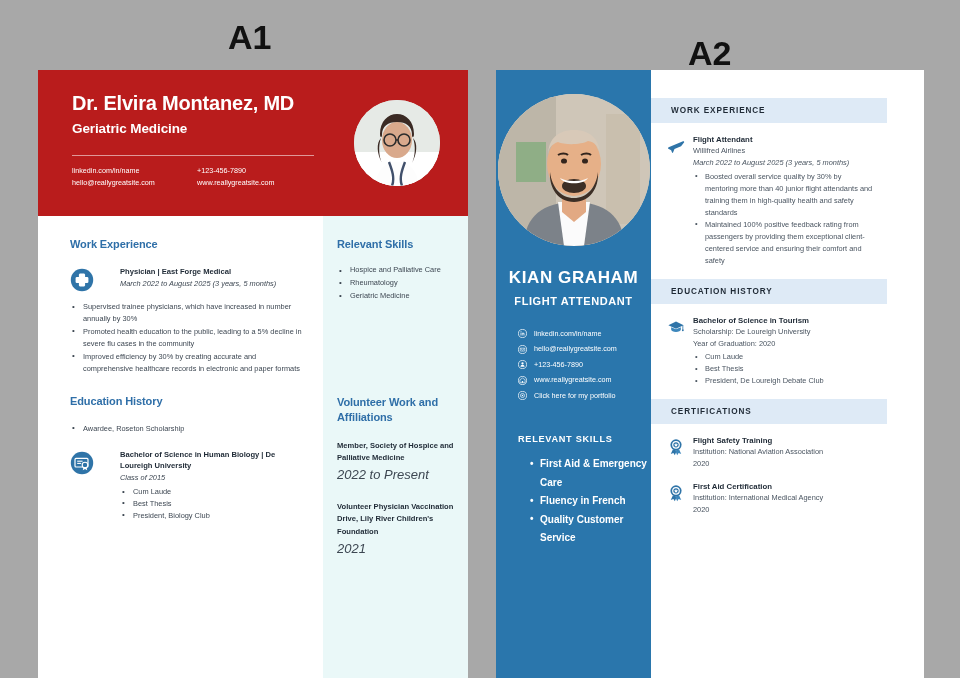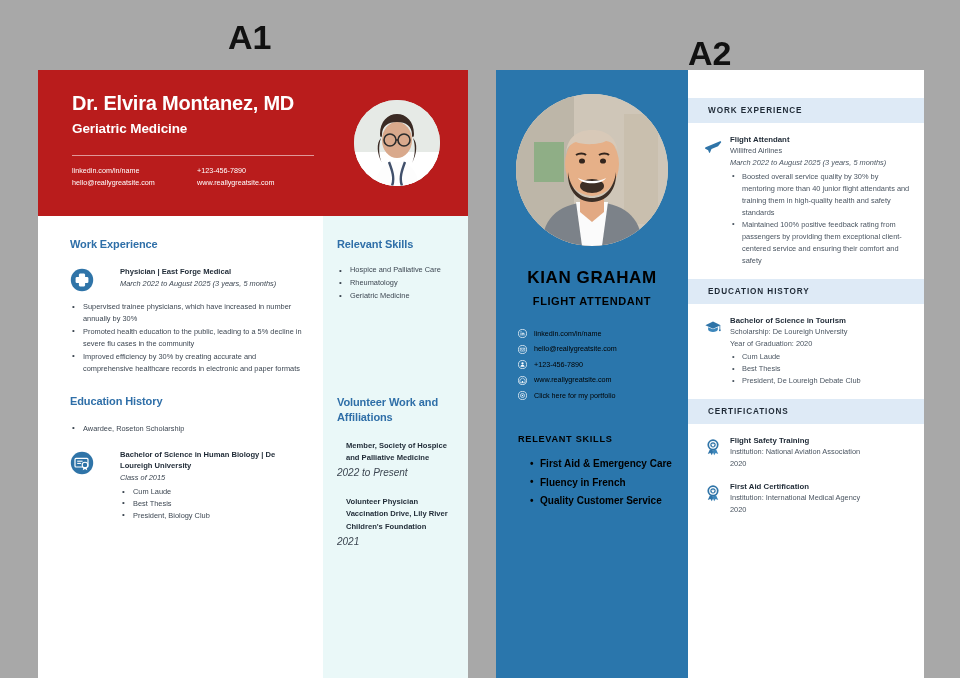--- a/index.html
+++ b/index.html
@@ -76,32 +76,32 @@
   .a1-edu-gap { margin-top: 14px; }
 
   .a1-r-bullets { list-style: none; margin-top: 14px; }
   .a1-r-bullets li {
     font-size: 7.4px; color: #3d4752; line-height: 1.75;
     padding-left: 13px; position: relative;
   }
   .a1-r-bullets li::before { content: "•"; position: absolute; left: 2px; top: -0.5px; font-size: 8px; }
   #a1-vol-head { margin-top: 92px; line-height: 1.35; }
   .a1-vol-item { margin-top: 15px; }
-  .a1-vol-t { font-size: 7.6px; font-weight: bold; color: #1f2a36; line-height: 1.62; margin-left: 9px; }
-  .a1-vol-d { font-size: 10px; font-style: italic; color: #3d4752; line-height: 1.6; margin-top: 1px; }
+  .a1-vol-t { font-size: 7.6px; font-weight: bold; color: #1f2a36; line-height: 1.62; }
+  .a1-vol-d { font-size: 13px; font-style: italic; color: #3d4752; line-height: 1.6; margin-top: 1px; }
 
   
   #resume-a2 {
     position: absolute; left: 496px; top: 70px;
     width: 428px; height: 608px;
     background: #ffffff; overflow: hidden; display: flex;
   }
   #a2-left {
-    width: 192px; background: #2a76ac; padding: 0 0 12px 0;
-    position: relative; color: #000000;
+    width: 155px; background: #2a76ac; padding: 0 0 12px 0;
+    position: relative; color: #ffffff;
   }
   #a2-photo {
     width: 152px; height: 152px; border-radius: 50%;
     margin: 24px auto 0 auto; overflow: hidden; background: #cfd6d2;
   }
   #a2-name {
     margin-top: 22px; text-align: center; font-size: 17px;
     font-weight: bold; letter-spacing: 0.6px;
   }
   #a2-role {

